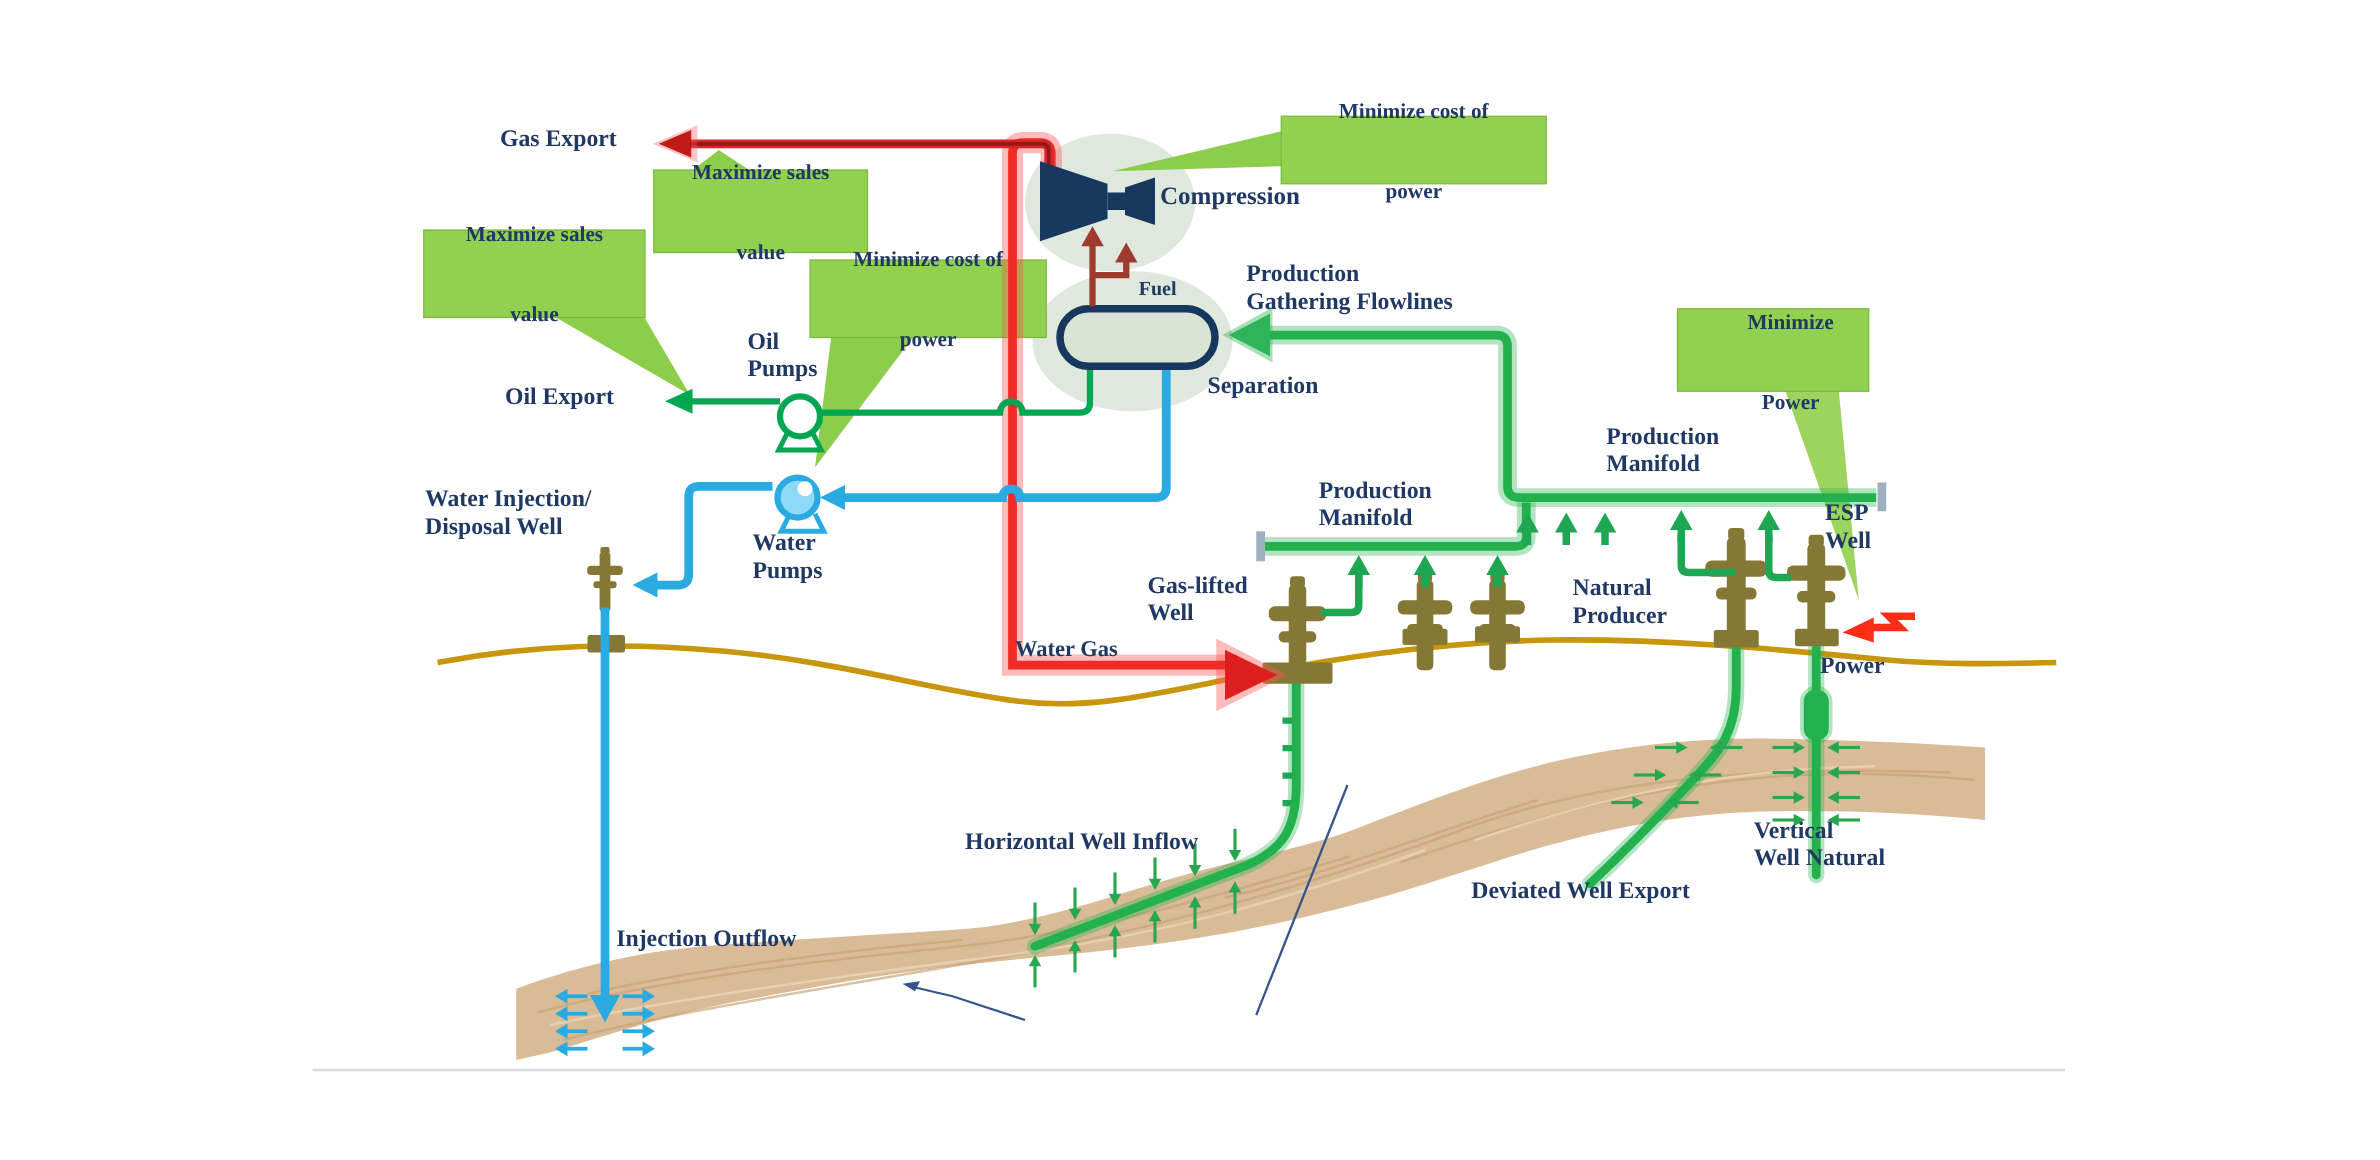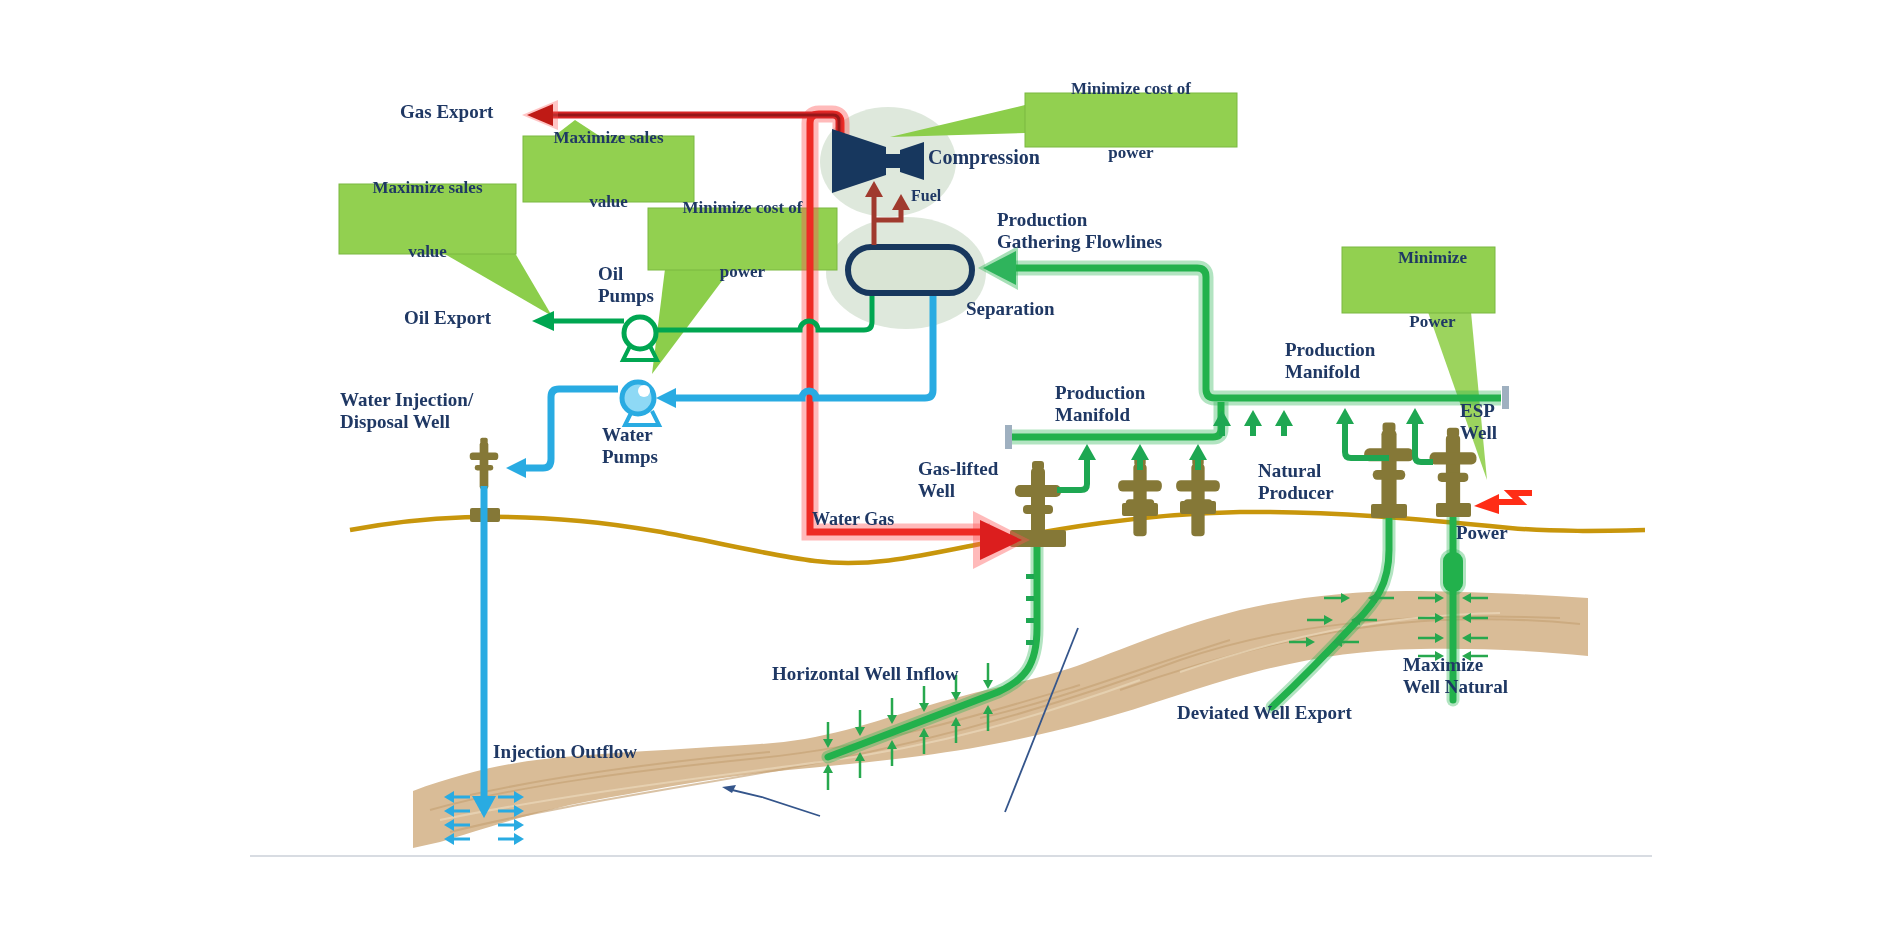--- a/index.html
+++ b/index.html
@@ -1,20 +1,20 @@
 <!DOCTYPE html>
 <html><head>
 <meta charset="utf-8">
 <style>
   html,body{margin:0;padding:0;background:#ffffff;}
   .stage{position:relative;width:1904px;height:928px;background:#ffffff;overflow:hidden;
          font-family:Liberation Serif, serif;}
   .stage svg{position:absolute;left:0;top:0;}
   .lbl{position:absolute;color:#1F3864;font-weight:700;font-size:19px;line-height:22px;white-space:nowrap;}
-  .s16{font-size:16px;line-height:18px;}
+  .s16{font-size:16px;line-height:18px;margin-top:36px;}
   .s20{font-size:20px;}
   .s18{font-size:18px;line-height:22px;}
   .co{position:absolute;display:flex;flex-direction:column;align-items:center;justify-content:center;
       color:#1F3864;font-weight:700;font-size:17px;line-height:21px;text-align:center;gap:43px;}
 </style>
 </head>
 <body>
 
 <div class="stage">
 
@@ -308,21 +308,21 @@
 <div class="lbl" style="left:1460px;top:400px">
   <div>ESP</div>
   <div>Well</div>
 </div>
 <div class="lbl" style="left:1456px;top:522px">Power</div>
 <div class="lbl s18" style="left:812px;top:508px">Water Gas</div>
 
 <div class="lbl" style="left:493px;top:741px">Injection Outflow</div>
 <div class="lbl" style="left:772px;top:663px">Horizontal Well Inflow</div>
 <div class="lbl" style="left:1403px;top:654px">
-  <div>Maximize</div>
+  <div>Vertical</div>
   <div>Well Natural</div>
 </div>
 <div class="lbl" style="left:1177px;top:702px">Deviated Well Export</div>
 
 
 <div class="co" style="left:523px;top:136px;width:171px;height:66px">
   <div>Maximize sales</div>
   <div>value</div>
 </div>
 <div class="co" style="left:339px;top:184px;width:177px;height:70px">

